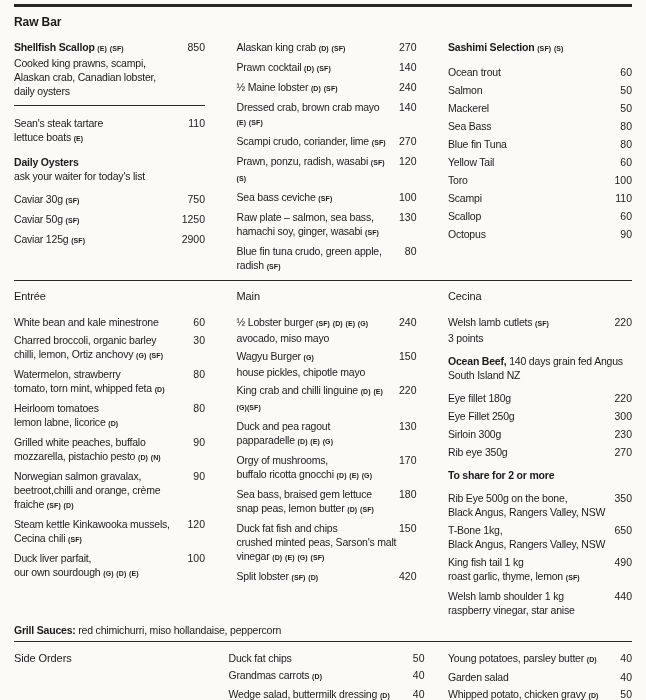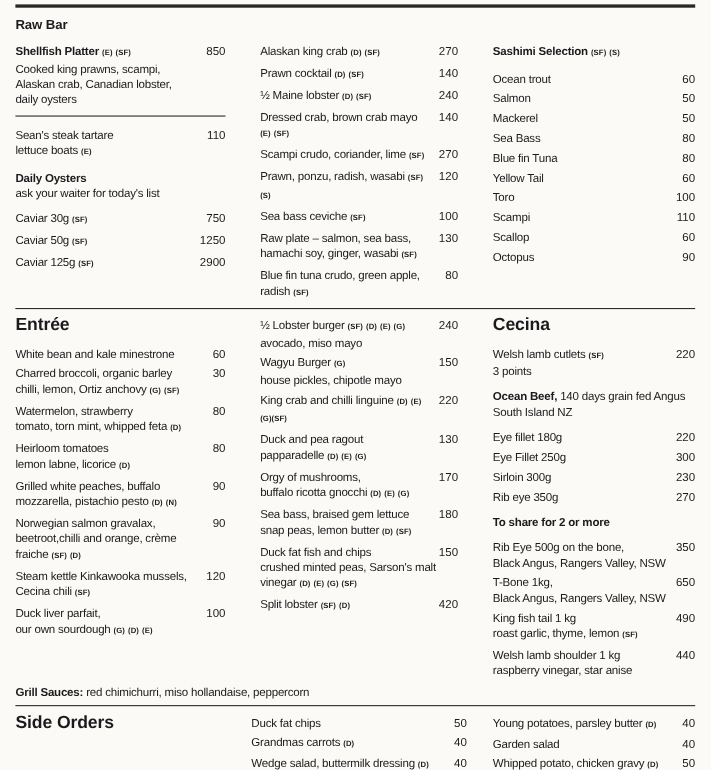--- a/index.html
+++ b/index.html
@@ -8,21 +8,21 @@
     background:#fbfaf7;color:#1b1b1d;
     font-family:"Liberation Sans",sans-serif;
     -webkit-font-smoothing:antialiased;
   }
   .page{box-sizing:border-box;width:646px;height:700px;padding:0 14px;position:relative}
   .toprule{border-top:3px solid #272727;margin-top:4px}
   .rule{border-top:1.5px solid #2b2b2b}
   .rule.r1{margin:2px 0 8px}
   .rule.r2{margin:4px 0 9px}
   .sec-title{font-size:12px;line-height:14px;font-weight:700;margin:8px 0 11px;letter-spacing:-.1px}
-  .col-title{font-size:16px;line-height:14px;font-weight:700;margin:0 0 12px;letter-spacing:-.1px}
+  .col-title{font-size:11px;line-height:14px;font-weight:400;margin:0 0 12px;letter-spacing:-.1px}
   .cols{display:flex;justify-content:space-between;align-items:flex-start}
   .c1{width:191px}
   .c2{width:180px}
   .c3{width:184px}
   .c2s{width:196px}
   .c3s{width:184px}
   .mi{font-size:10.5px;line-height:14px;letter-spacing:-.2px;margin-bottom:5px;position:relative}
   .raw .mi{margin-bottom:4px}
   .mains .mi{margin-bottom:4px}
   .side .mi{margin-bottom:3px}
@@ -42,21 +42,21 @@
 
   <div class="toprule"></div>
 
   <section class="raw">
     <div class="sec-title">Raw Bar</div>
     <div class="cols">
       <div class="c1">
         <div>
             <div class="mi">
               <span class="price">850</span>
-              <span class="tx"><b>Shellfish Platter</b> <span class="tag">(E)</span> <span class="tag">(SF)</span>
+              <span class="tx"><b>Shellfish Scallop</b> <span class="tag">(E)</span> <span class="tag">(SF)</span>
 Cooked king prawns, scampi,
 Alaskan crab, Canadian lobster,
 daily oysters</span>
             </div>
           </div>
         <div class="divider"></div>
         <div class="tight">
             <div class="mi">
               <span class="price">110</span>
               <span class="tx">Sean's steak tartare
@@ -212,20 +212,21 @@
 Cecina chili <span class="tag">(SF)</span></span>
             </div>
             <div class="mi">
               <span class="price">100</span>
               <span class="tx">Duck liver parfait,
 our own sourdough <span class="tag">(G)</span> <span class="tag">(D)</span> <span class="tag">(E)</span></span>
             </div>
           </div>
       </div>
       <div class="c2">
+        <div class="col-title">Main</div>
         <div>
             <div class="mi">
               <span class="price">240</span>
               <span class="tx">½ Lobster burger <span class="tag">(SF)</span> <span class="tag">(D)</span> <span class="tag">(E)</span> <span class="tag">(G)</span>
 avocado, miso mayo</span>
             </div>
             <div class="mi">
               <span class="price">150</span>
               <span class="tx">Wagyu Burger <span class="tag">(G)</span>
 house pickles, chipotle mayo</span>

